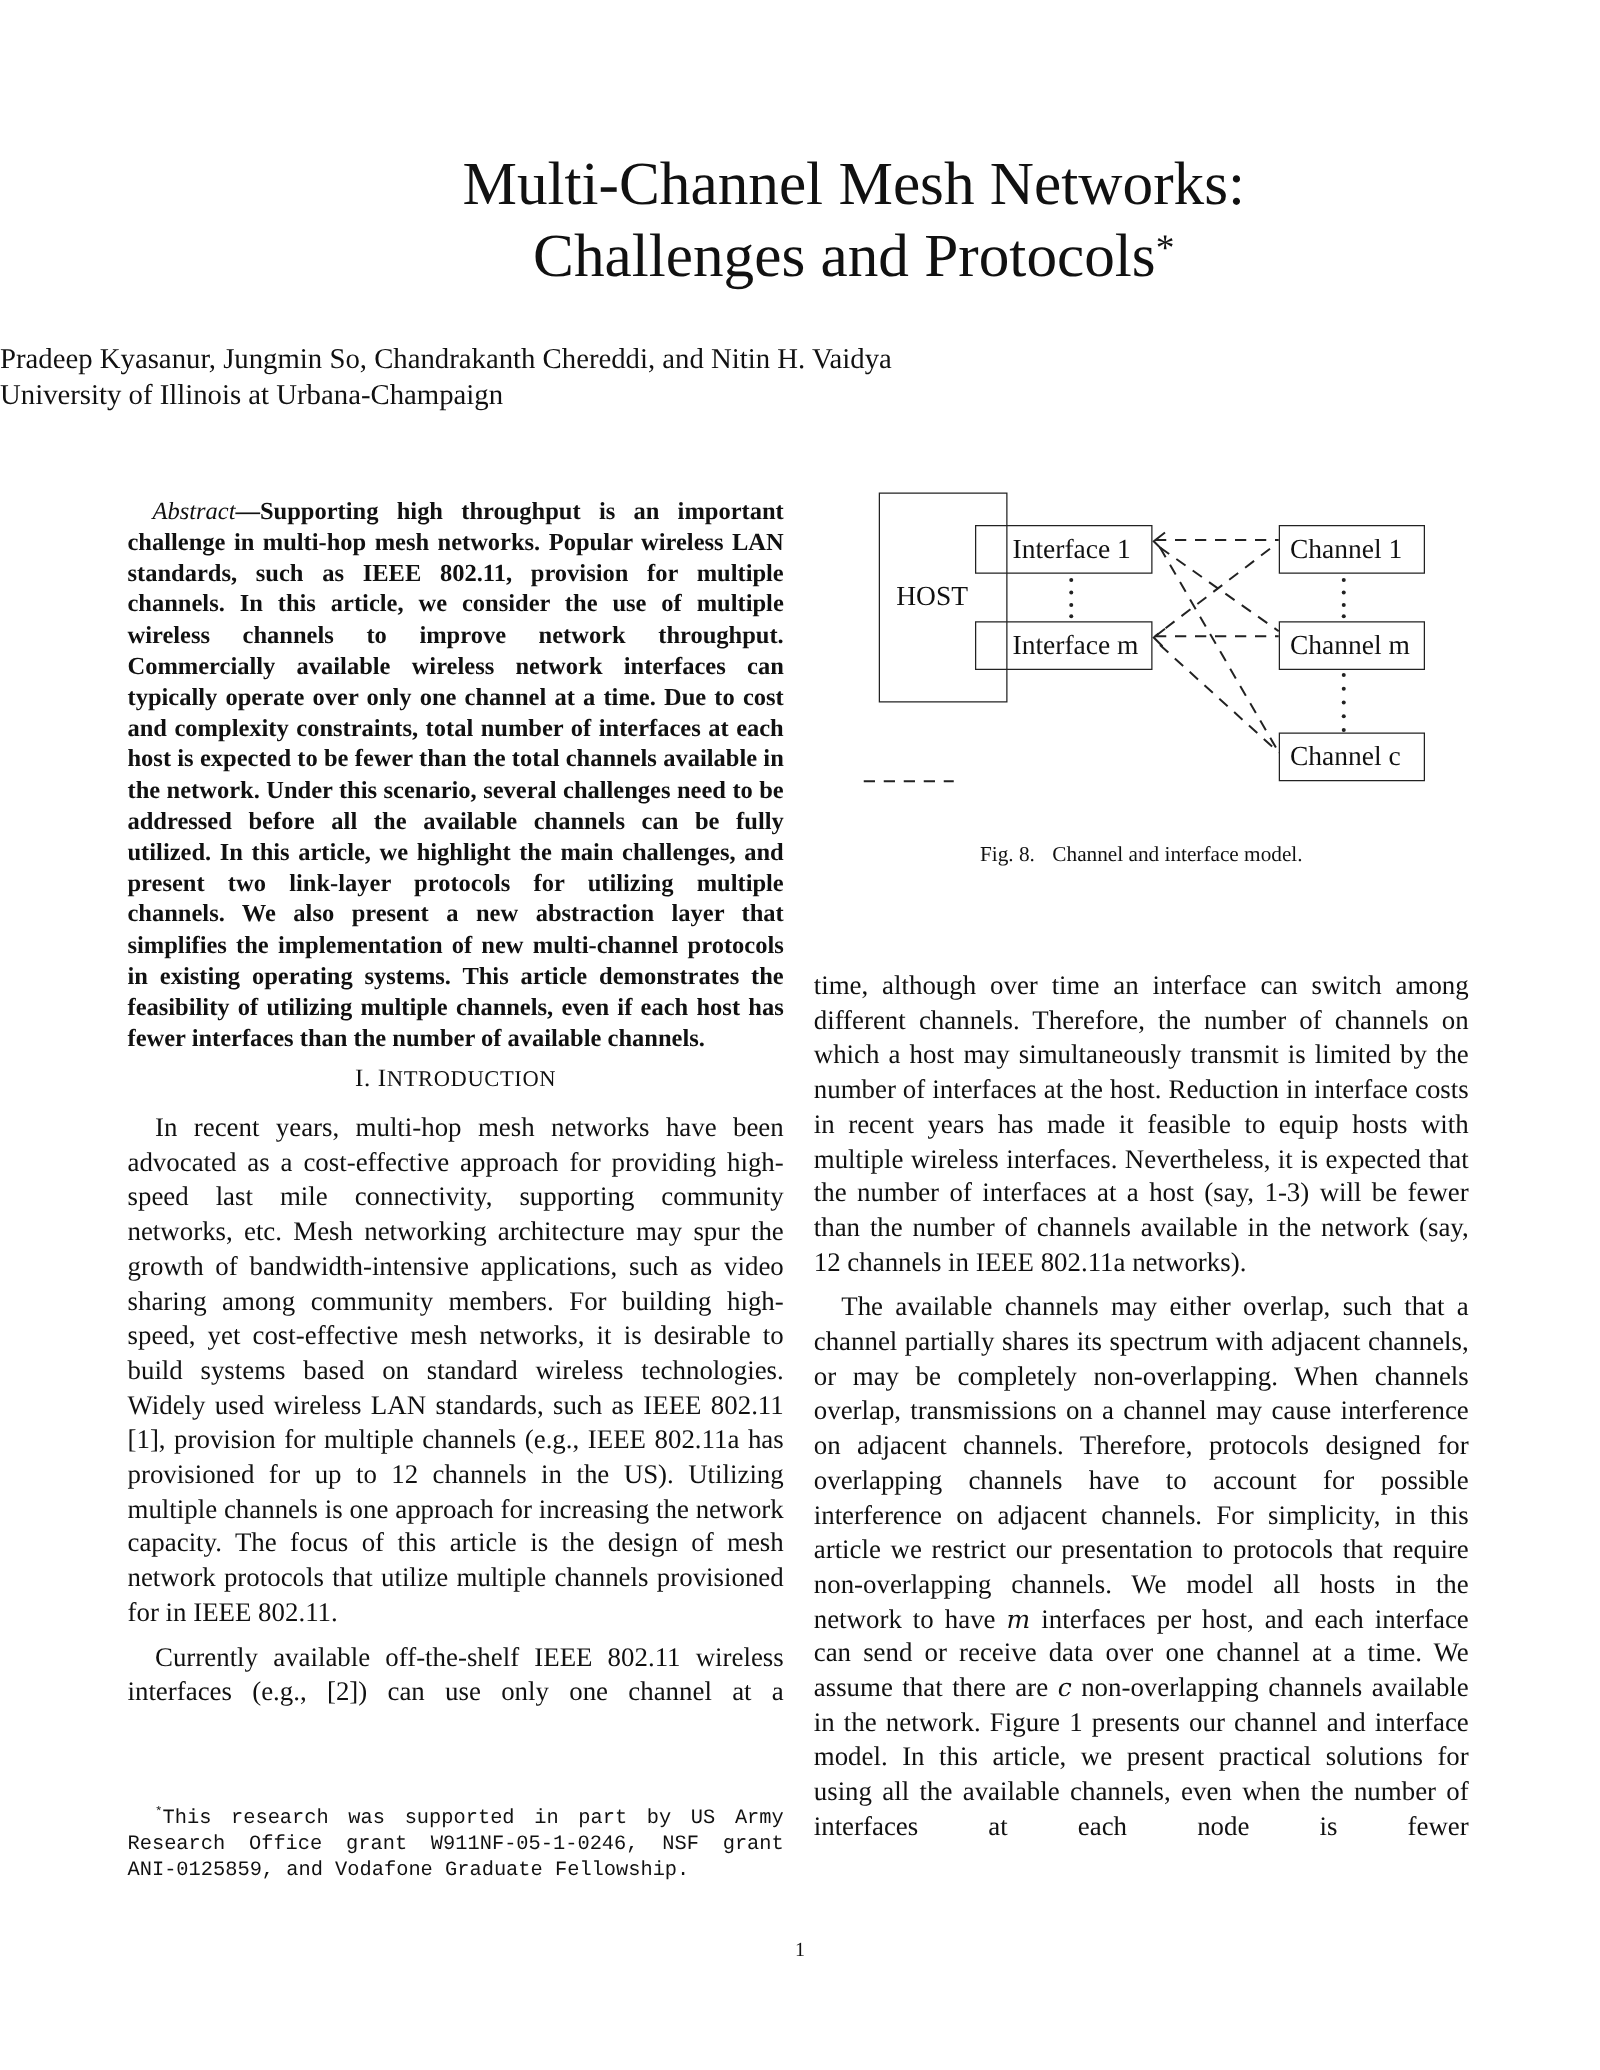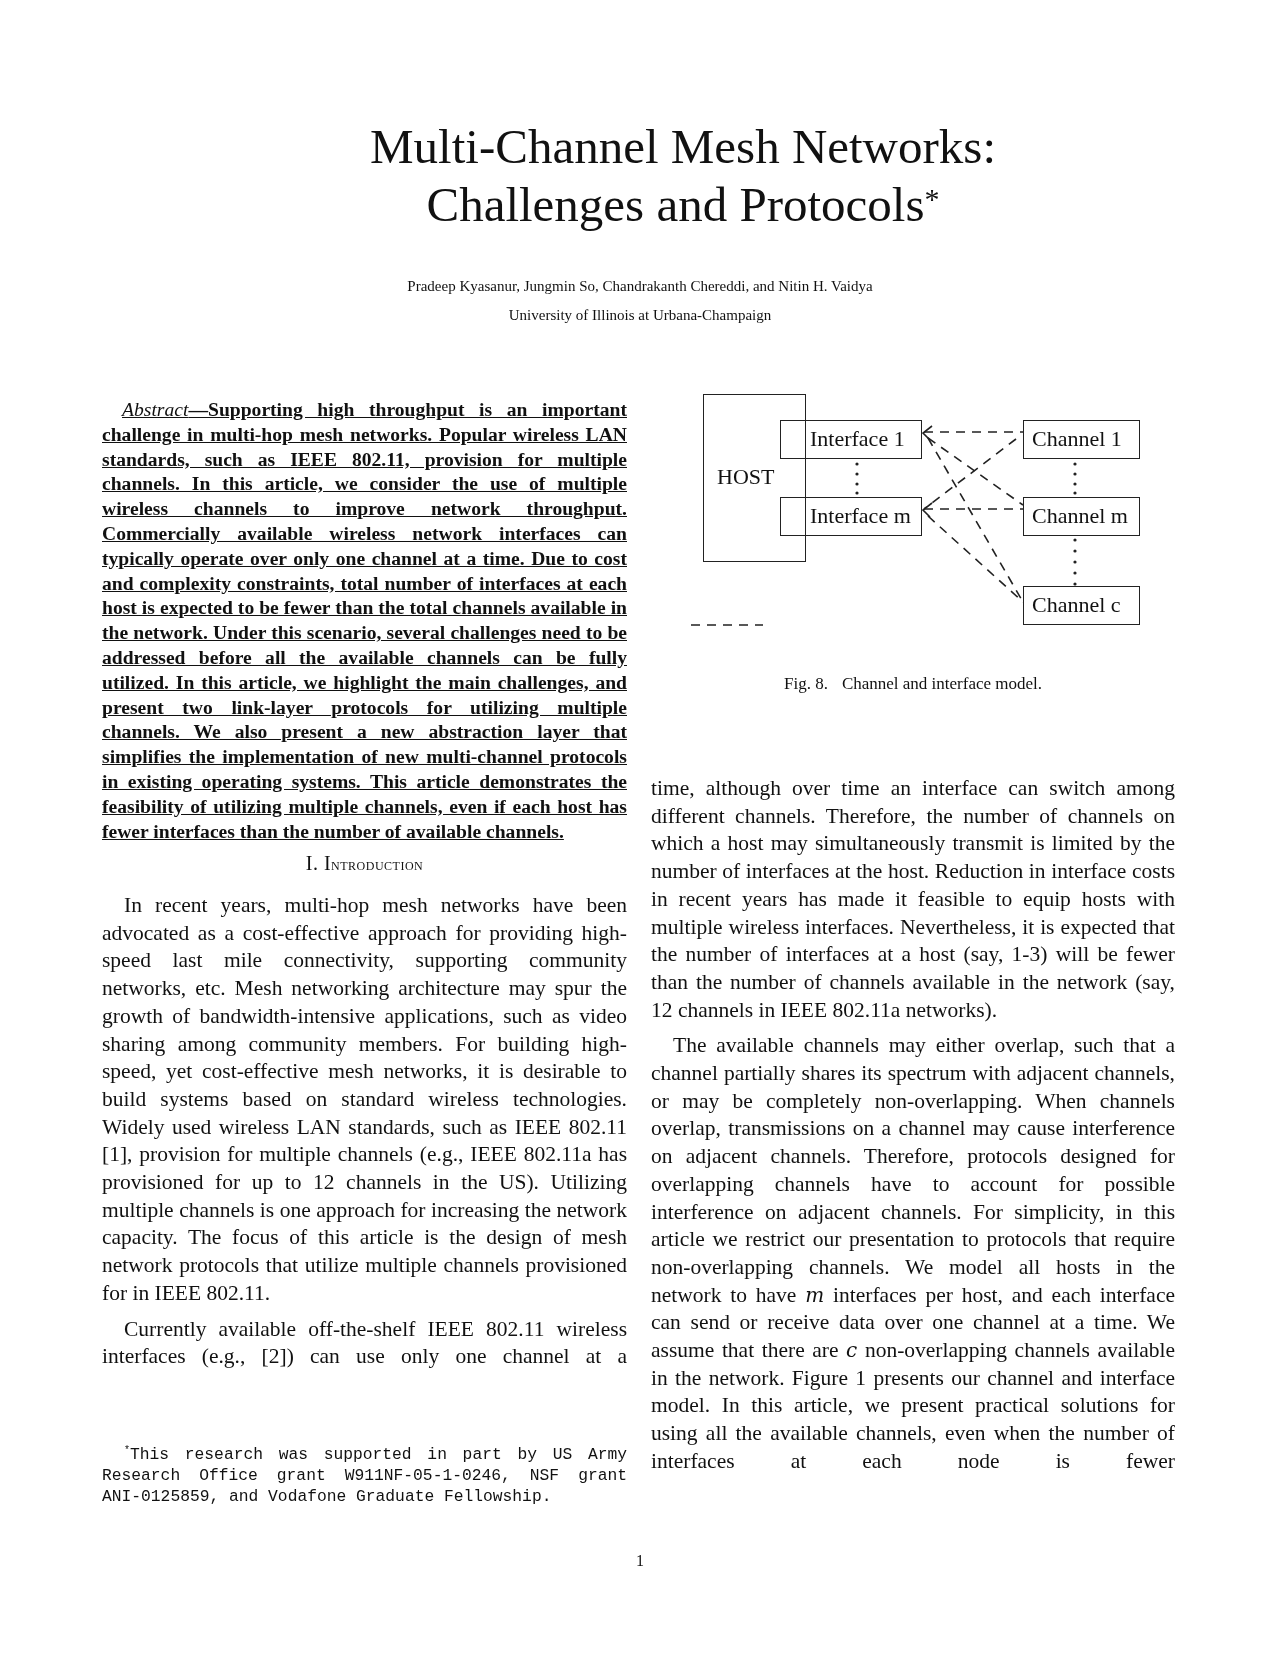--- a/index.html
+++ b/index.html
@@ -1,29 +1,29 @@
 <!DOCTYPE html>
 <html><head>
 <meta charset="utf-8">
 <style>
   html, body { margin:0; padding:0; background:#ffffff; }
   body { width:1280px; height:1656px; position:relative; overflow:hidden;
          font-family:"Liberation Serif", "DejaVu Serif", serif; color:#111; }
   .abs { position:absolute; }
   .title { left:0; width:1280px; text-align:center; font-size:49px; line-height:58px; top:118px; color:#111;margin-left:43px; }
   .title sup { font-size:30px; vertical-align:top; position:relative; top:-6px; }
-  .authors { left:0; width:1280px; text-align:center; font-size:15px; line-height:29px; top:272px; }
+  .authors { left:0; width:1280px; font-size:23px; line-height:29px; top:272px; }
   .col { position:absolute; text-align:justify; }
   .left { left:102px; width:525px; }
   .right { left:651px; width:524px; }
   .abstract { top:398px; font-size:19.6px; line-height:24.8px; font-weight:bold; }
-  .abstract p { margin:0; text-indent:20px; text-align:justify;text-decoration:underline; }
+  .abstract p { margin:0; text-indent:20px; text-align:justify; }
   .abstract em { font-weight:normal; font-style:italic; }
   .section-heading { text-align:center; font-size:20px; margin:0; letter-spacing:0.5px; }
-  .section-heading .sc { font-size:12px; }
+  .section-heading .sc { font-size:18px; }
   .body { font-size:21.5px; line-height:27.7px; }
   .body p { margin:0; text-indent:22px; text-align:justify; }
   .body p.noindent { text-indent:0; }
   .gap { height:8px; }
   .footnote { font-size:16.3px; line-height:21px; text-align:justify;font-family:Liberation Mono, monospace; }
   .footnote p { margin:0; text-indent:22px; }
   .footnote sup { font-size:10px; }
   .caption { font-size:17px; top:674px; left:651px; width:524px; text-align:center; }
   .caption .num { margin-right:14px; }
   .page-number { top:1552px; left:0; width:1280px; text-align:center; font-size:16px; }

